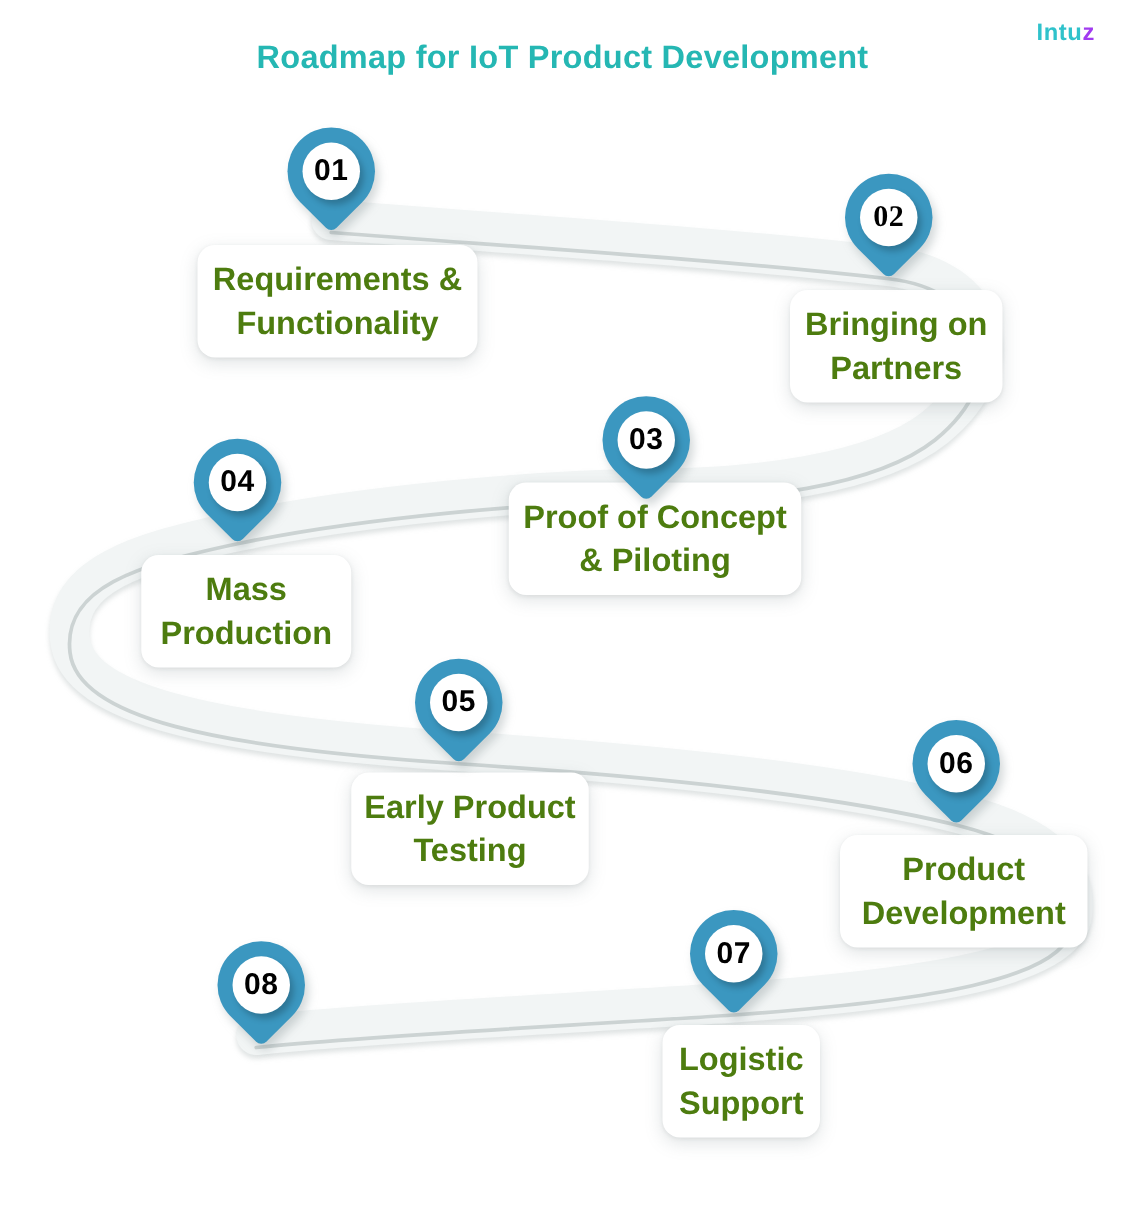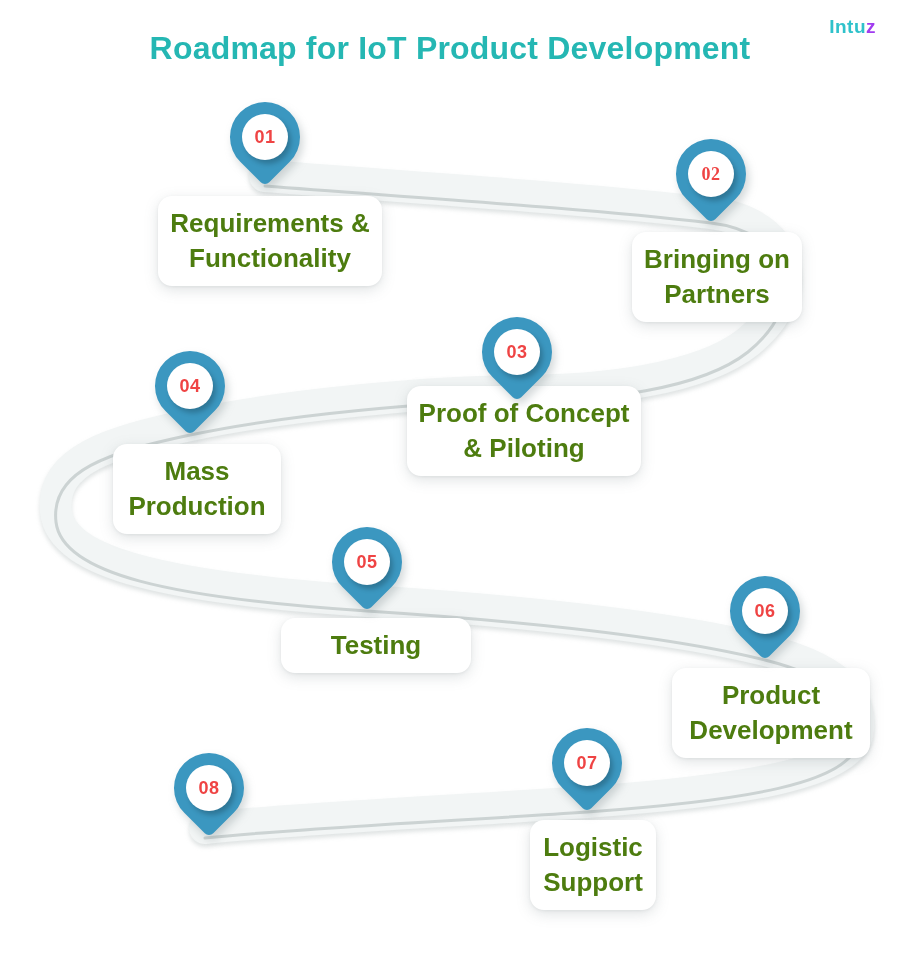--- a/index.html
+++ b/index.html
@@ -2,21 +2,21 @@
 <html><head>
 <meta charset="utf-8">
 <style>
   html,body{margin:0;padding:0;background:#ffffff;}
   #stage{
     position:relative;width:900px;height:969px;background:#ffffff;
     font-family:"Liberation Sans", sans-serif;overflow:hidden;
   }
   .title{
     position:absolute;left:0;right:0;top:30px;text-align:center;
-    font-size:32px;font-weight:700;color:#25b7b3;letter-spacing:.2px;
+    font-size:26px;font-weight:700;color:#25b7b3;letter-spacing:.2px;
   }
   .logo{
     position:absolute;right:24px;top:16px;font-size:19px;font-weight:700;letter-spacing:.5px;
   }
   .logo .main{color:#2fc2cb;}
   .logo .accent{color:#a13bf0;}
   svg.road{position:absolute;left:0;top:0;z-index:1;}
   
   .pin{
     position:absolute;width:70px;height:84px;z-index:3;
@@ -25,21 +25,21 @@
   .pin-body{
     position:absolute;left:0;top:0;width:70px;height:70px;
     background:#3b97c0;border-radius:50% 50% 6px 50%;
     transform:rotate(45deg);transform-origin:35px 35px;
   }
   .pin-inner{
     position:absolute;left:12px;top:12px;width:46px;height:46px;border-radius:50%;
     background:#ffffff;box-shadow:3px 4px 5px rgba(0,0,0,.22);
     display:flex;align-items:center;justify-content:center;
   }
-  .pin-num{font-size:18px;font-weight:700;color:#ef4444;letter-spacing:.5px;}
+  .pin-num{font-size:24px;font-weight:700;color:#000000;letter-spacing:.5px;}
   
   .card{
     position:absolute;z-index:2;background:#ffffff;border-radius:14px;
     box-shadow:0 4px 14px rgba(120,130,135,.22), 0 1px 3px rgba(120,130,135,.12);
     padding:10px 6px;text-align:center;color:#4d7c0f;
     font-size:26px;line-height:35px;font-weight:700;
   }
   .card span{display:block;}
 </style>
 </head>
@@ -102,20 +102,21 @@
     <span>Production</span>
   </div>
 
   <div class="pin" style="left:332px;top:527px;">
     <div class="pin-body"></div>
     <div class="pin-inner">
       <span class="pin-num">05</span>
     </div>
   </div>
   <div class="card" style="left:281px;top:618px;width:178px;">
+    <span>Early Product</span>
     <span>Testing</span>
   </div>
 
   <div class="pin" style="left:730px;top:576px;">
     <div class="pin-body"></div>
     <div class="pin-inner">
       <span class="pin-num">06</span>
     </div>
   </div>
   <div class="card" style="left:672px;top:668px;width:186px;">

